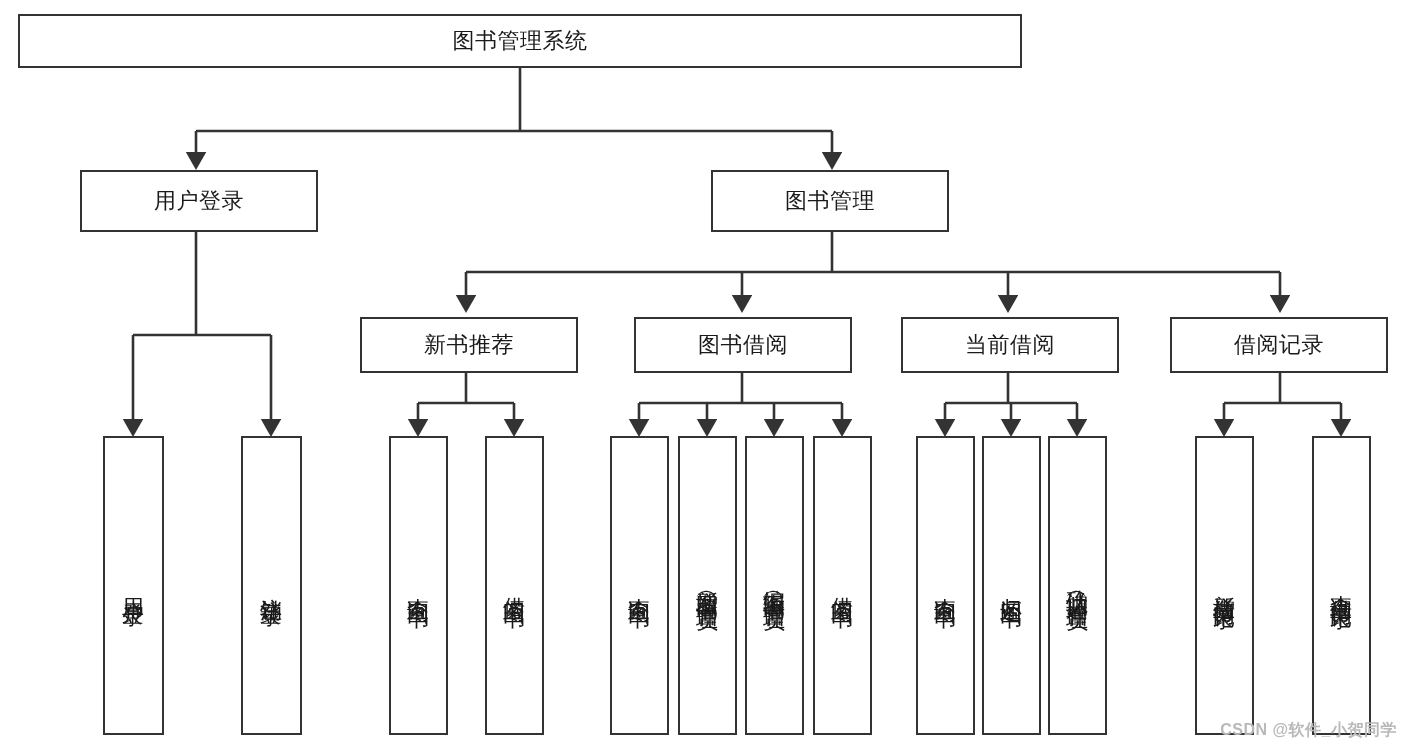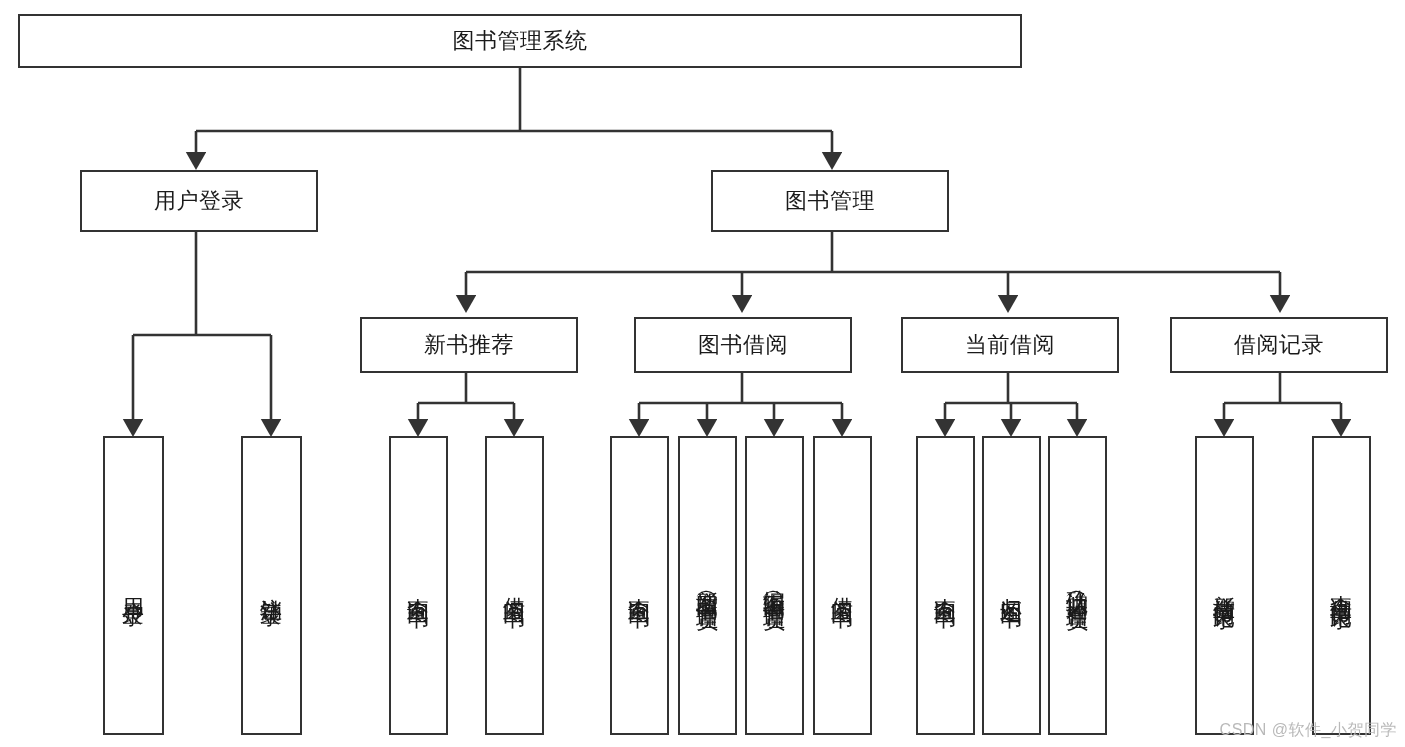--- a/index.html
+++ b/index.html
@@ -59,20 +59,21 @@
   }
   #watermark {
     position: absolute;
     right: 8px;
     bottom: 6px;
     font-size: 16px;
     color: #b9b9b9;
     letter-spacing: 0.5px;
     white-space: nowrap;
     user-select: none;
+    font-weight: bold;
   }
 </style>
 </head>
 <body>
 
 <div id="canvas">
 
   <svg id="wires" viewBox="0 0 1405 747" width="1405" height="747">
     <defs>
       <marker id="arrow" markerWidth="11" markerHeight="11" refX="3.2" refY="4" orient="auto" markerUnits="strokeWidth">

